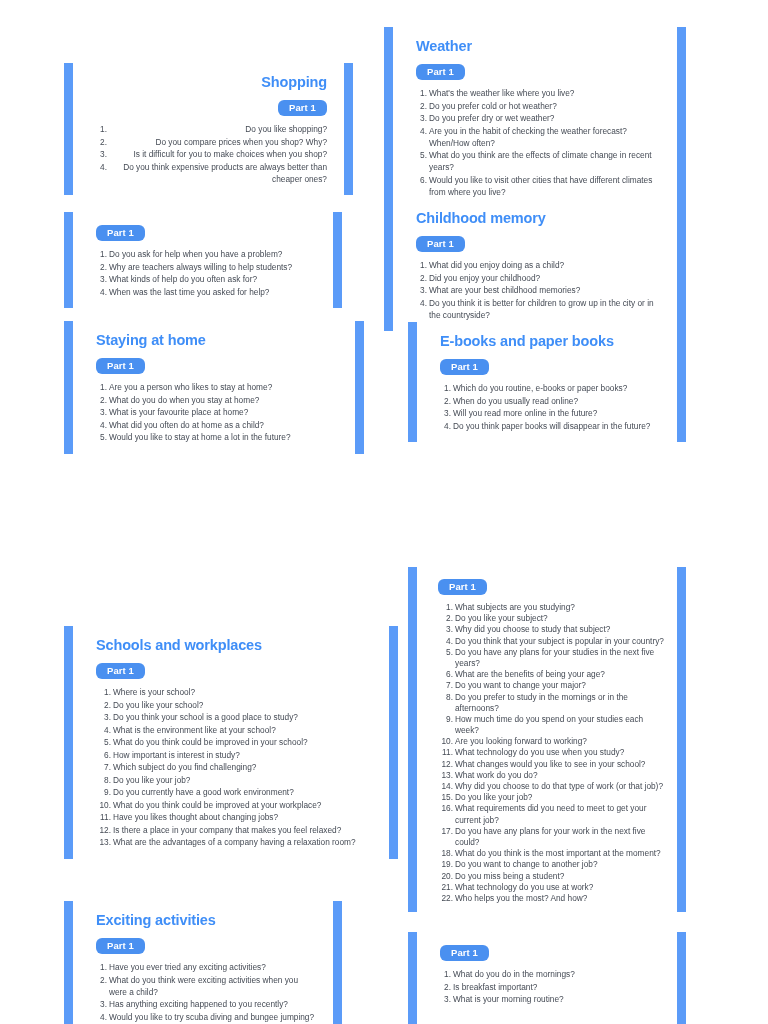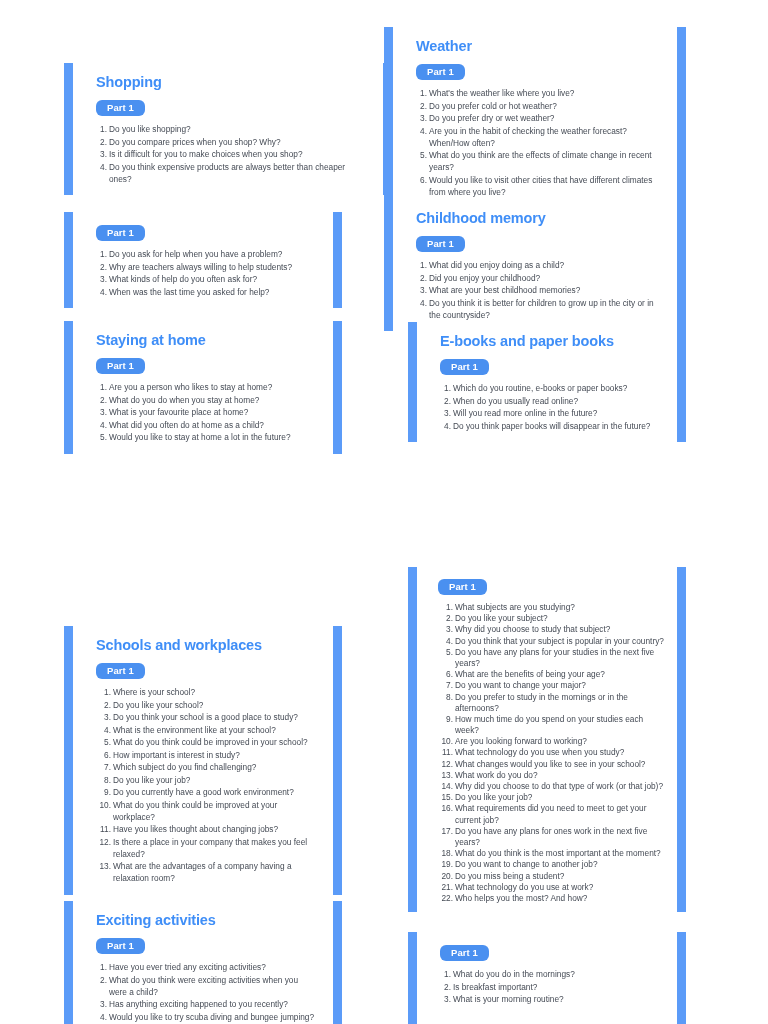--- a/index.html
+++ b/index.html
@@ -82,24 +82,24 @@
   }
   
   ol.qlist.wide li { padding-left: 17px; }
   ol.qlist.wide li::before { width: 15px; }
 
   
   .card.dense ol.qlist li { line-height: 1.35; margin-bottom: 0; }
   .card.dense .inner { padding: 9px 22px 8px 30px; }
 
   
-  #c-shopping        { left: 64px;  top: 63px;  width: 328px; }
+  #c-shopping        { left: 64px;  top: 63px;  width: 289px; text-align: right; }
   #c-asking          { left: 64px;  top: 212px; width: 278px; }
-  #c-staying         { left: 64px;  top: 321px; width: 278px; }
-  #c-schools         { left: 64px;  top: 626px; width: 278px; }
+  #c-staying         { left: 64px;  top: 321px; width: 300px; }
+  #c-schools         { left: 64px;  top: 626px; width: 334px; }
   #c-exciting        { left: 64px;  top: 901px; width: 278px; height: 123px; overflow: hidden; }
 
   #c-weather         { left: 384px; top: 27px;  width: 302px; }
   #c-childhood       { left: 384px; top: 199px; width: 302px; }
   #c-ebooks          { left: 408px; top: 322px; width: 278px; }
   #c-work            { left: 408px; top: 567px; width: 278px; }
   #c-morning         { left: 408px; top: 932px; width: 278px; height: 92px; overflow: hidden; }
 </style>
 </head>
 <body>
@@ -237,21 +237,21 @@
           <li>Do you want to change your major?</li>
           <li>Do you prefer to study in the mornings or in the afternoons?</li>
           <li>How much time do you spend on your studies each week?</li>
           <li>Are you looking forward to working?</li>
           <li>What technology do you use when you study?</li>
           <li>What changes would you like to see in your school?</li>
           <li>What work do you do?</li>
           <li>Why did you choose to do that type of work (or that job)?</li>
           <li>Do you like your job?</li>
           <li>What requirements did you need to meet to get your current job?</li>
-          <li>Do you have any plans for ones work in the next five years?</li>
+          <li>Do you have any plans for your work in the next five could?</li>
           <li>What do you think is the most important at the moment?</li>
           <li>Do you want to change to another job?</li>
           <li>Do you miss being a student?</li>
           <li>What technology do you use at work?</li>
           <li>Who helps you the most? And how?</li>
         </ol>
     </div>
   </div>
 
   <div class="card" id="c-exciting">

